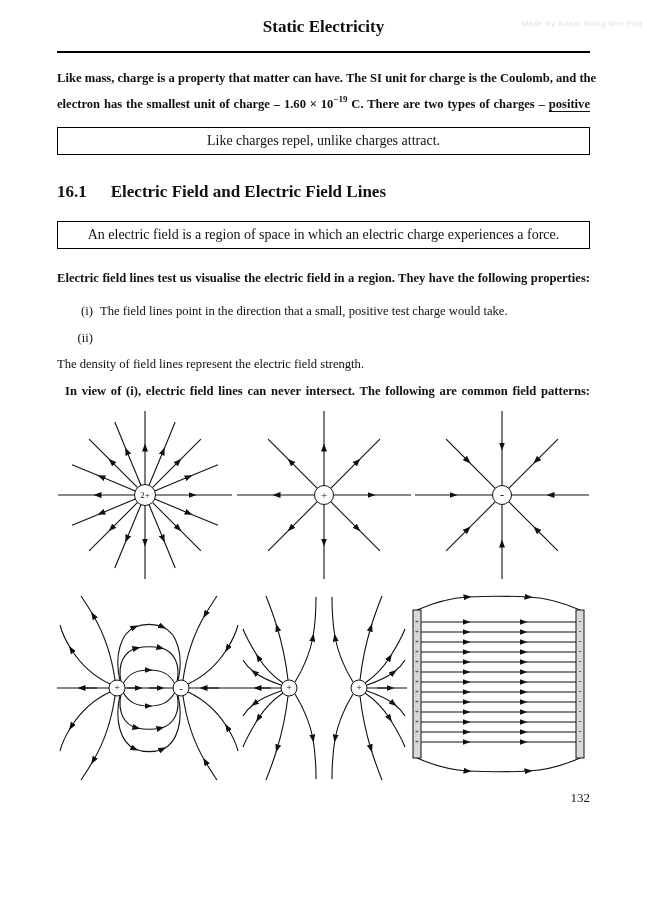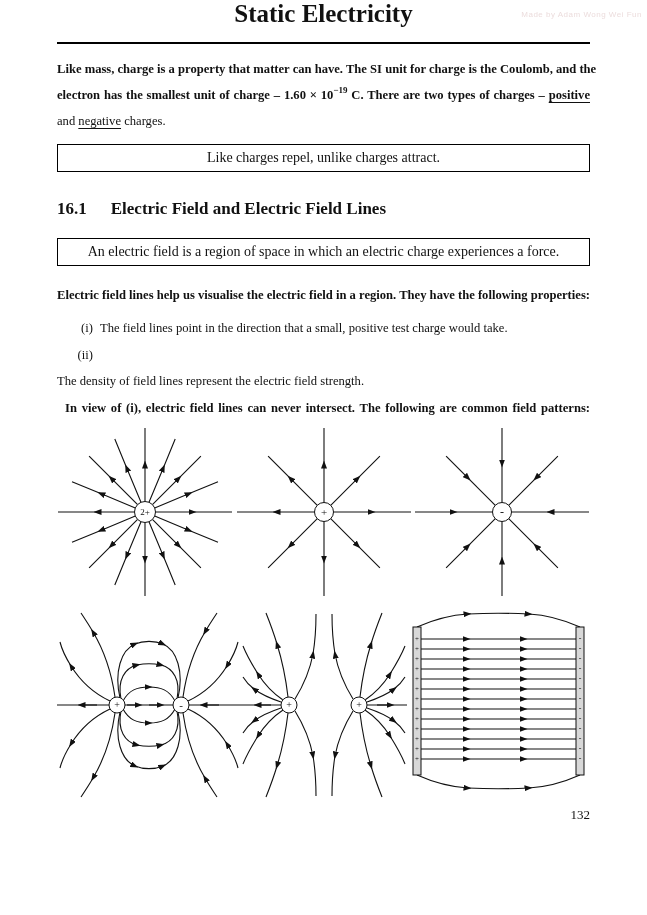--- a/index.html
+++ b/index.html
@@ -4,26 +4,26 @@
 <style>
   * { margin:0; padding:0; box-sizing:border-box; }
   html,body { background:#ffffff; }
   body {
     width:647px; height:915px;
     font-family:"Liberation Serif", serif;
     color:#111; position:relative; overflow:hidden;
   }
   .page { position:relative; height:100%; padding:0 57px; }
   .watermark {
-    position:absolute; top:10px; right:5px;
+    position:absolute; top:2px; right:5px;
     font-family:"Liberation Sans", sans-serif;
     font-size:8px; color:#ecdddd; letter-spacing:.5px;
   }
   .chap  { margin-top:36px; text-align:center; font-size:25px; font-weight:bold; }
-  .title { text-align:center; font-size:25px; font-weight:bold; }
+  .title { margin-top:17px; text-align:center; font-size:17px; font-weight:bold; }
   .rule  { margin-top:14px; border-top:2.6px solid #000; }
   p, .li { font-size:12.6px; line-height:26px; }
   .jline { text-align:justify; text-align-last:justify; white-space:nowrap;font-weight:bold; }
   .p1 { margin-top:12px; }
   .ul { text-decoration:underline; text-underline-offset:2.5px; }
   sup { font-size:9px; vertical-align:6px; line-height:0; }
   .defbox {
     margin-top:10px; border:1.2px solid #000;
     padding:5px 0; text-align:center; font-size:14px;
   }
@@ -51,32 +51,31 @@
 
 <div class="page">
 
   <div class="watermark">Made by Adam Wong Wei Fun</div>
 
   <div class="title">Static Electricity</div>
   <div class="rule"></div>
 
   <p class="jline p1"><span>Like mass, charge is a property that matter can have. The SI unit for charge is the </span><b>Coulomb</b><span>, and the</span></p>
   <p class="jline"><span>electron has the smallest unit of charge – 1.60 × 10</span><sup>−19</sup><span> C. There are two types of charges – </span><span class="ul">positive</span></p>
-  <p><span>and </span><span class="ul">negative</span><span> charges.</span></p>
 
   <div class="defbox">Like charges repel, unlike charges attract.</div>
 
   <h2>
       <span class="secnum">16.1</span>
       <span>Electric Field and Electric Field Lines</span>
     </h2>
 
   <div class="defbox box2">An electric field is a region of space in which an electric charge experiences a force.</div>
 
-  <p class="jline p2">Electric field lines help us visualise the electric field in a region. They have the following properties:</p>
+  <p class="jline p2">Electric field lines test us visualise the electric field in a region. They have the following properties:</p>
 
   <div class="li">
       <span class="m">(i)</span>
       <span>The field lines point in the direction that a small, positive test charge would take.</span>
     </div>
   <div class="li">
       <span class="m">(ii)</span>
       <span>The density of field lines represent the electric field strength.</span>
     </div>
 

